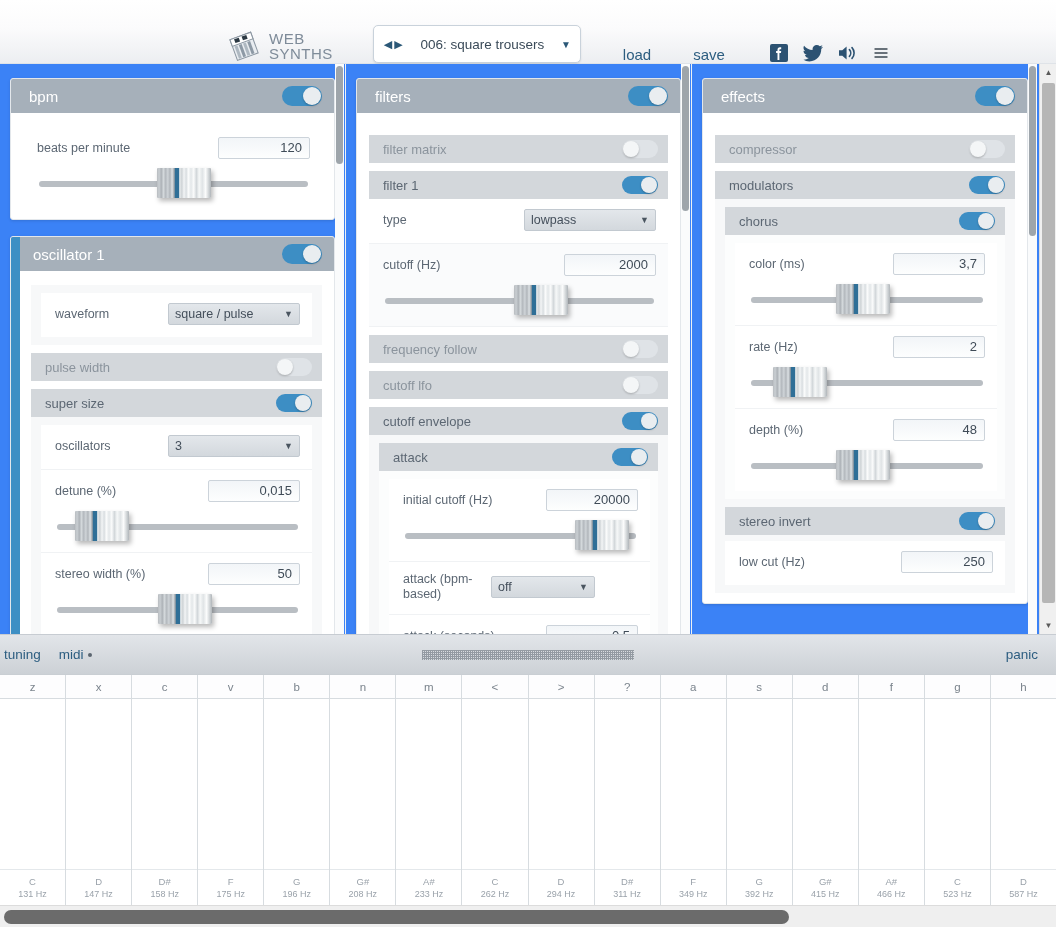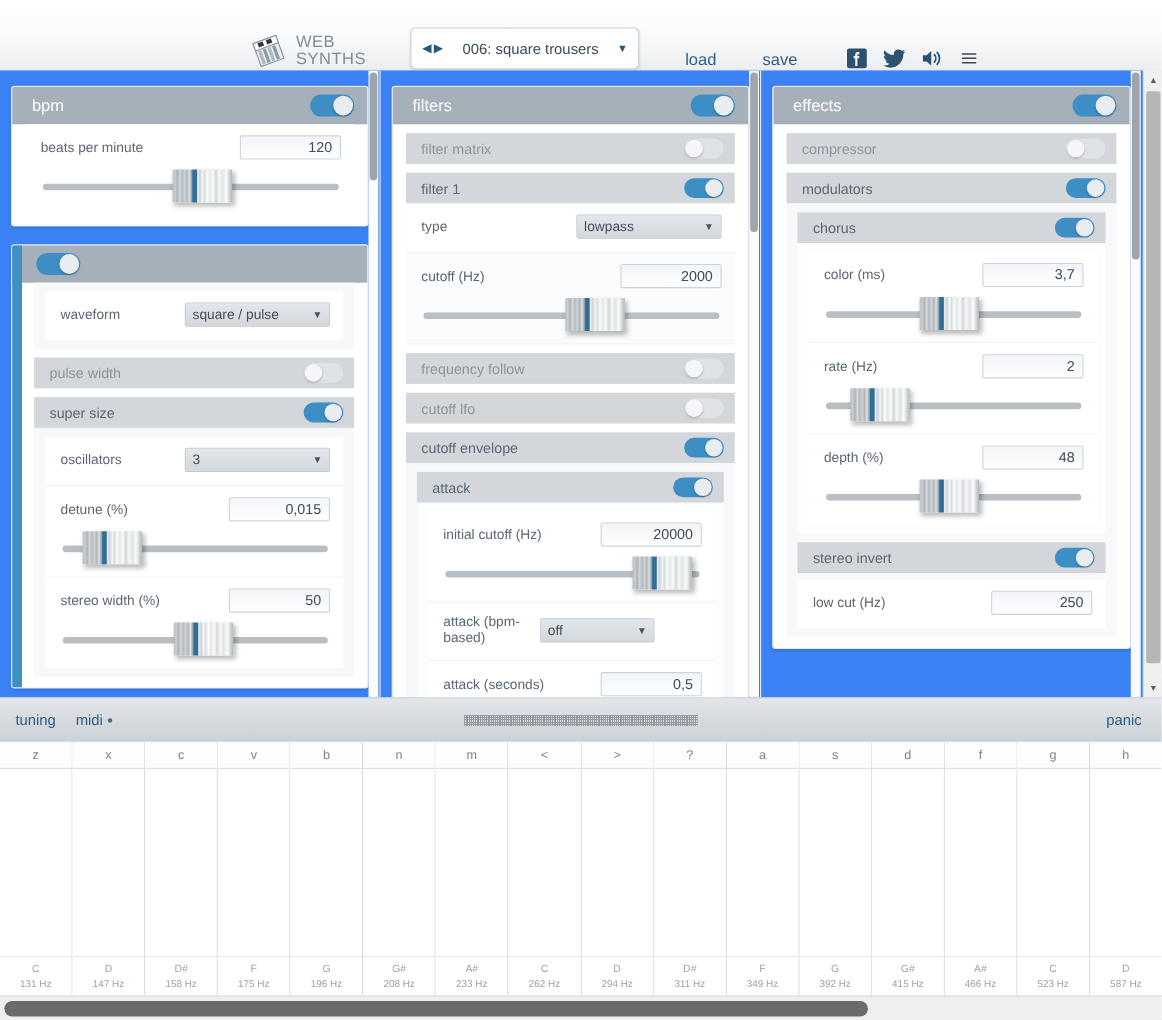--- a/index.html
+++ b/index.html
@@ -99,21 +99,21 @@
     background: #a6b0ba;
     display: flex; align-items: center;
     padding: 0 12px 0 18px;
   }
   .panel-head.accent { padding-left: 22px; position: relative; }
   .panel-head.accent::before {
     content: ""; position: absolute; left: 0; top: 0;
     width: 9px; height: 100%; background: #3d8fc4;
   }
   .panel-title { color: #ffffff; font-size: 15px; flex: 1; }
-  .panel-body { padding: 0 12px 10px 12px; position: relative; }
+  .panel-body { padding: 14px 12px 10px 12px; position: relative; }
   .panel-body.accent { padding-left: 20px; }
   .panel-body.accent::before {
     content: ""; position: absolute; left: 0; top: -1px;
     width: 9px; height: calc(100% + 1px); background: #3d8fc4;
   }
 
   
   .subhead {
     height: 28px;
     background: #d3d7db;
@@ -226,21 +226,21 @@
     position: absolute; left: 0; top: 634px;
     width: 1056px; height: 40px;
     background: linear-gradient(to bottom,#e2e5e9,#ccd1d6);
     display: flex; align-items: center;
     border-top: 1px solid #c7ccd2;
   }
   .bb-link {
     color: #2c5d80; font-size: 13.5px;
     cursor: pointer;
   }
-  #bb-tuning { margin-left: 14px; }
+  #bb-tuning { margin-left: 4px; }
   #bb-midi { margin-left: 18px; }
   #midi-dot {
     display: inline-block; width: 4px; height: 4px;
     background: #5b6570; border-radius: 50%;
     vertical-align: middle; margin-left: 4px;
   }
   #bb-meter {
     position: absolute; left: 422px; top: 15px;
     width: 212px; height: 10px;
     background-image: repeating-linear-gradient(to right,#7d858e 0px,#7d858e 1px,transparent 1px,transparent 2px),
@@ -369,20 +369,21 @@
           <div class="slider">
             <div class="slider-track"></div>
             <div class="slider-handle" style="left:44%"></div>
           </div>
         </div>
       </div>
     </div>
 
     <div class="panel">
       <div class="panel-head accent">
+        <span class="panel-title">oscillator 1</span>
         <div class="toggle big on">
             <span class="knob"></span>
           </div>
       </div>
       <div class="panel-body accent">
 
         <div class="nest">
           <div class="row nb">
             <div class="row-top">
               <span class="row-label">waveform</span>

